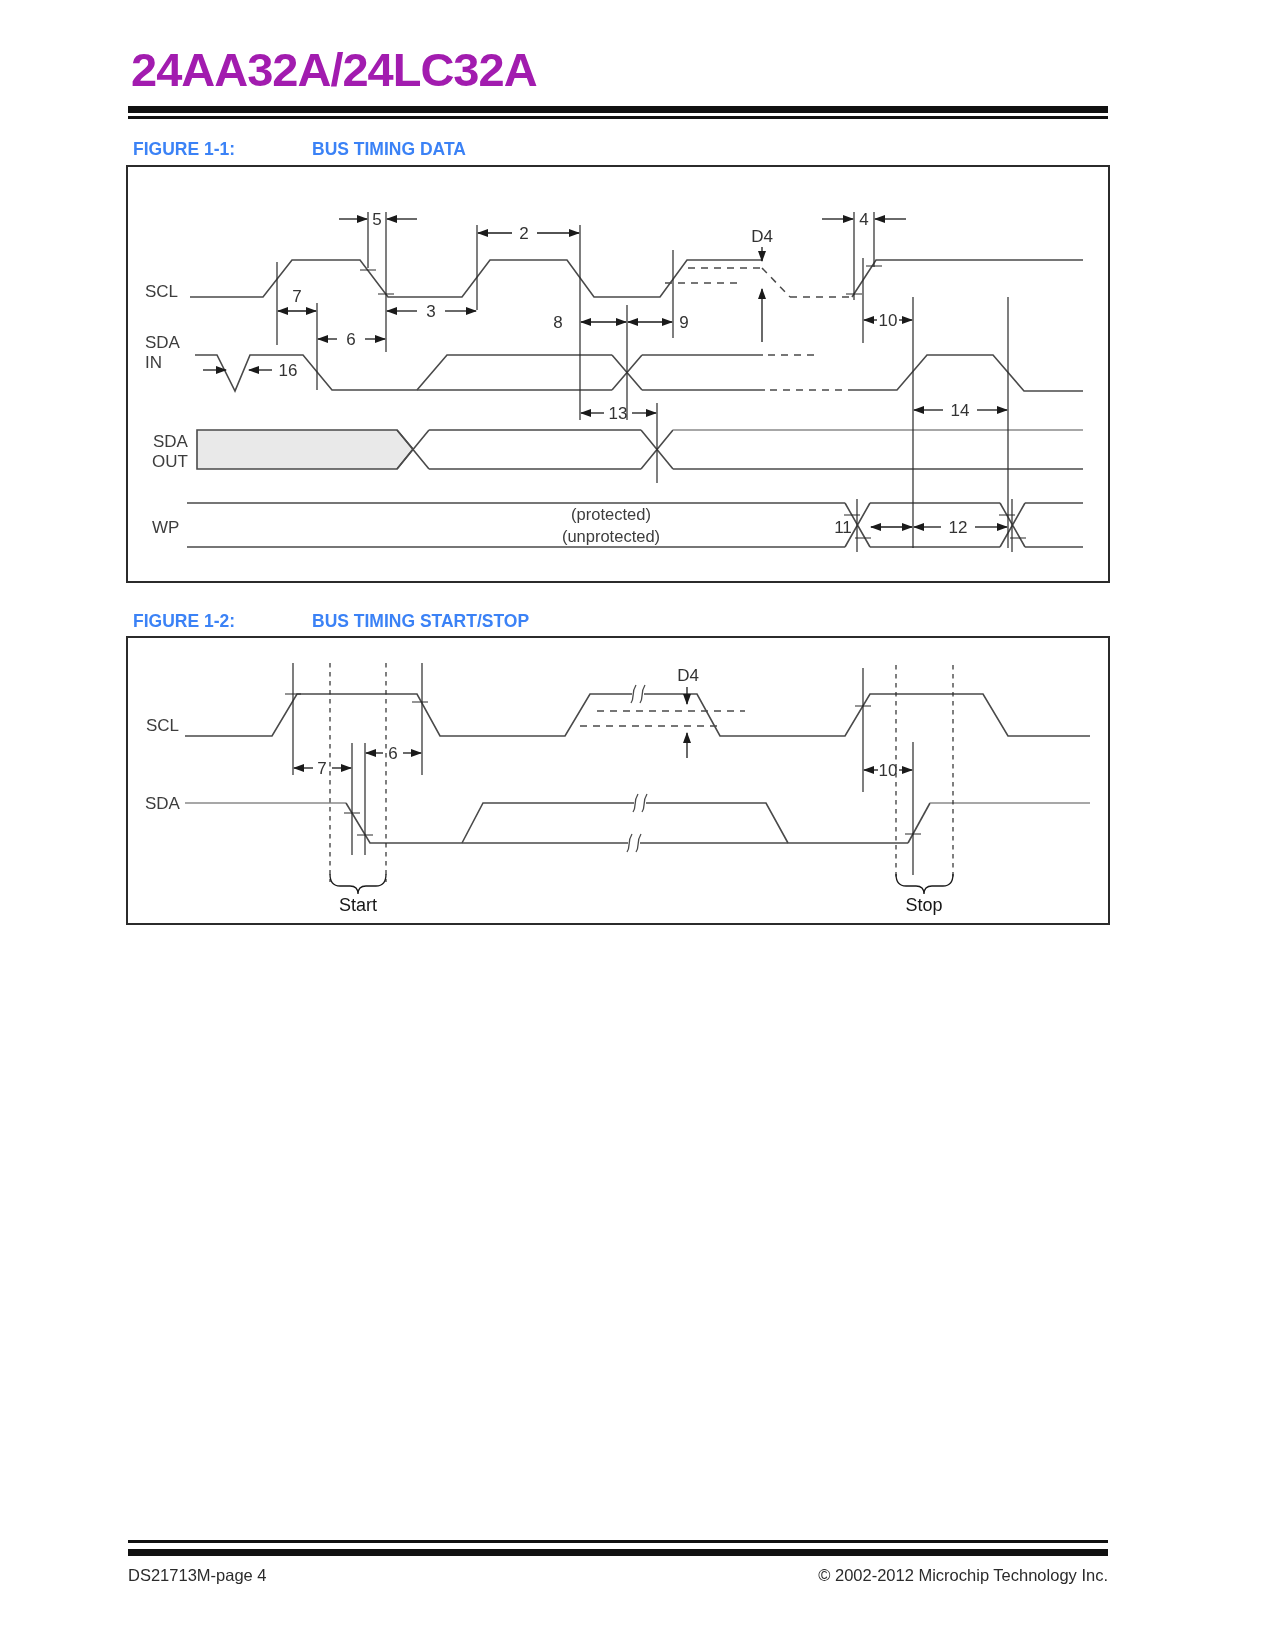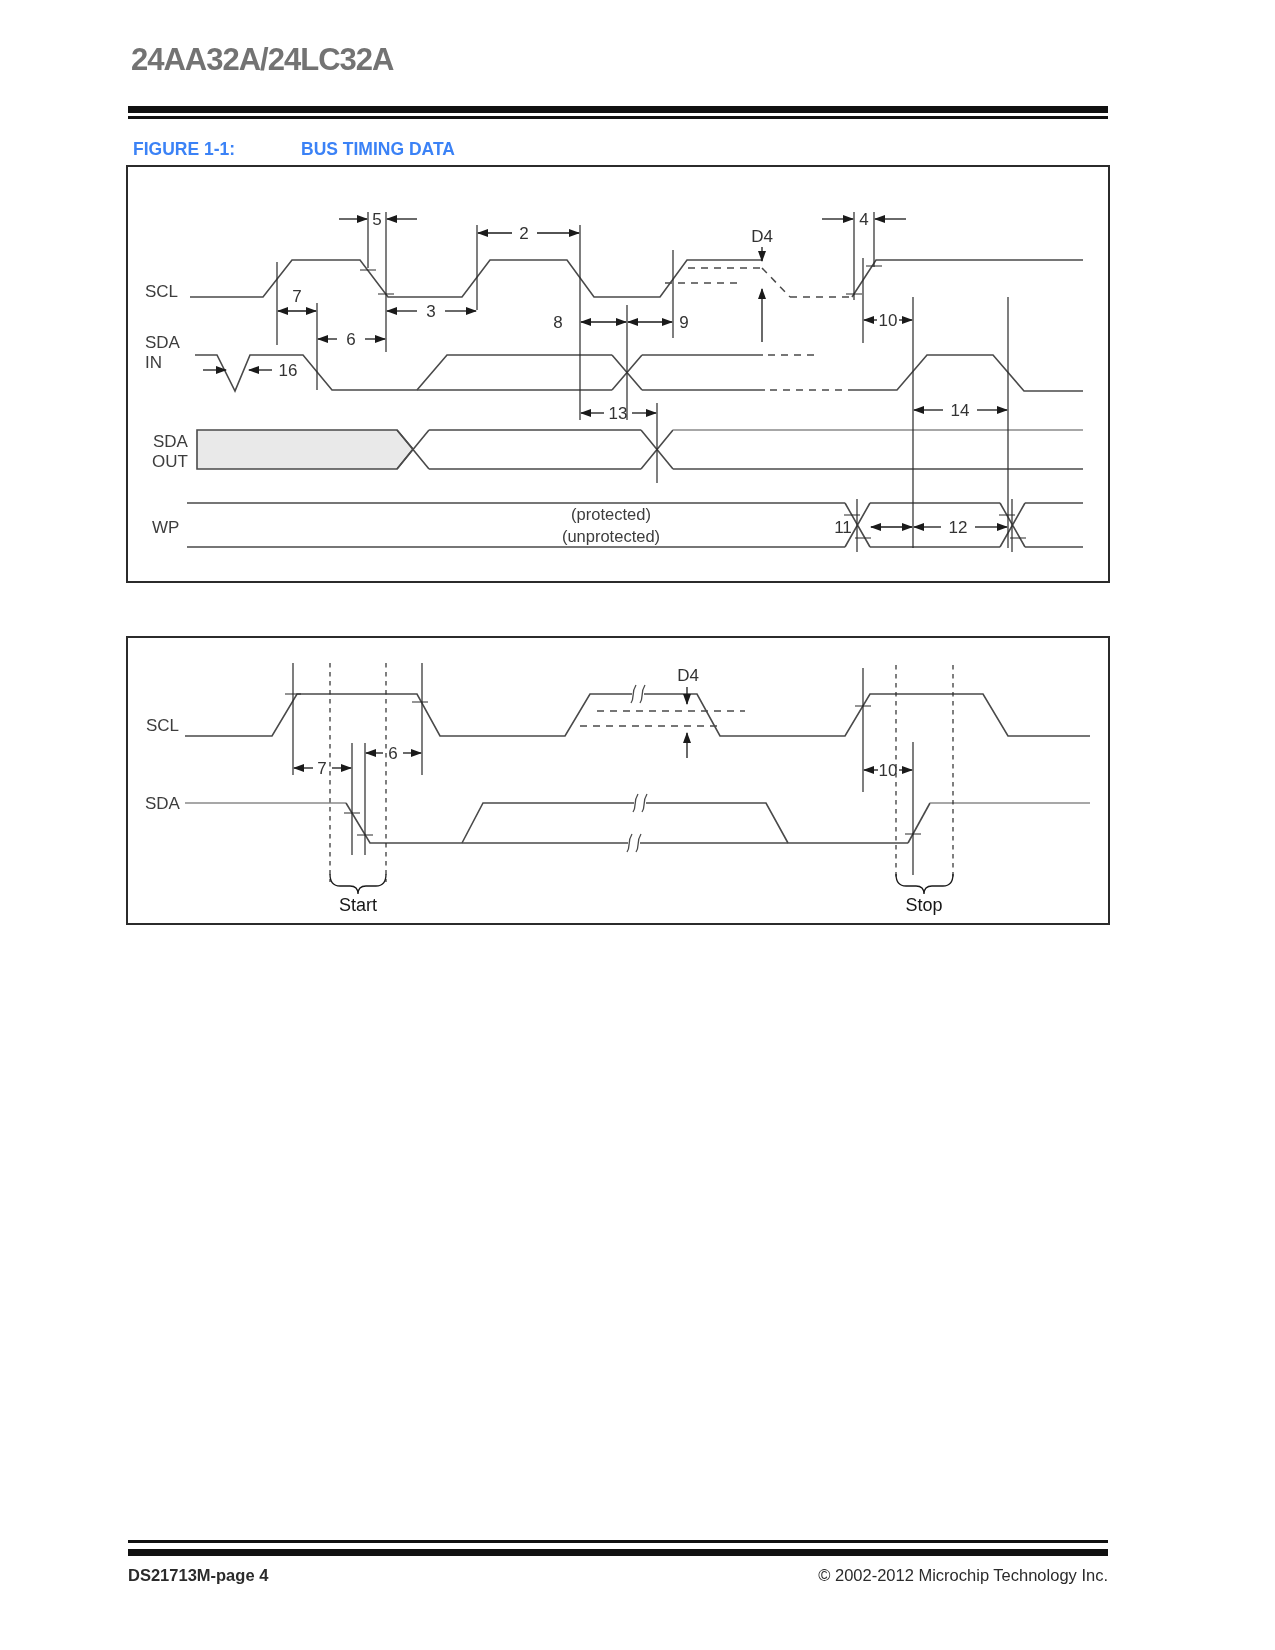--- a/index.html
+++ b/index.html
@@ -7,34 +7,34 @@
     position:relative;
     width:1275px;height:1650px;
     background:#ffffff;
     font-family:"Liberation Sans", sans-serif;
     color:#1c1c1c;
     overflow:hidden;
   }
   .abs{position:absolute;}
   #doc-title{
     left:131px;top:42px;
-    font-size:31px;font-weight:bold;letter-spacing:-1px;
-    color:#737373;white-space:nowrap;
+    font-size:47px;font-weight:bold;letter-spacing:-1px;
+    color:#a21caf;white-space:nowrap;
   }
   .rule{left:128px;width:980px;background:#111;}
   #hdr-rule-thick{top:106px;height:7px;}
   #hdr-rule-thin{top:116px;height:3px;}
   #ftr-rule-thin{top:1540px;height:3px;}
   #ftr-rule-thick{top:1549px;height:7px;}
   .figcap{font-size:17.5px;font-weight:bold;color:#3b82f6;white-space:nowrap;}
-  .figcap .cap-title{position:absolute;left:168px;top:0;}
+  .figcap .cap-title{position:absolute;left:179px;top:0;}
   #cap1{left:133px;top:139px;width:600px;}
   #cap2{left:133px;top:611px;width:600px;}
   .footer-text{top:1566px;font-size:16.5px;color:#2b2b2b;white-space:nowrap;}
-  #footer-left{left:128px;font-weight:bold;}
+  #footer-left{left:128px;}
   #footer-right{right:167px;text-align:right;margin-left:19px;}
   svg{display:block;}
   svg text{font-family:"Liberation Sans", sans-serif;}
   .wf{stroke:#4a4a4a;stroke-width:1.6;fill:none;stroke-linejoin:miter;}
   .wf-gray{stroke:#8a8a8a;stroke-width:1.6;fill:none;}
   .wfd{stroke:#4a4a4a;stroke-width:1.5;fill:none;stroke-dasharray:7 6;}
   .ref{stroke:#2a2a2a;stroke-width:1.2;fill:none;}
   .refd{stroke:#2a2a2a;stroke-width:1.2;fill:none;stroke-dasharray:4.5 4.5;}
   .dim{stroke:#1a1a1a;stroke-width:1.3;fill:none;}
   .num{font-size:17px;fill:#333;text-anchor:middle;}
@@ -161,20 +161,24 @@
       <text class="siglab" x="145" y="348">SDA</text>
       <text class="siglab" x="145" y="368">IN</text>
       <text class="siglab" x="153" y="447">SDA</text>
       <text class="siglab" x="152" y="467">OUT</text>
       <text class="siglab" x="152" y="533">WP</text>
       <text class="note" x="611" y="520">(protected)</text>
       <text class="note" x="611" y="542">(unprotected)</text>
     </g>
   </svg>
 
+  <div class="abs figcap" id="cap2">
+    <span>FIGURE 1-2:</span>
+    <span class="cap-title">BUS TIMING START/STOP</span>
+  </div>
 
   <svg class="abs" style="left:0;top:636px;" width="1275" height="289" viewBox="0 636 1275 289">
     <defs>
       <marker id="arrB" markerUnits="userSpaceOnUse" markerWidth="11" markerHeight="8" viewBox="0 0 11 8" refX="10" refY="4" orient="auto-start-reverse">
         <polygon points="0,0 11,4 0,8" fill="#1a1a1a"></polygon>
       </marker>
     </defs>
 
     <rect class="boxline" x="127" y="637" width="982" height="287"></rect>
 

